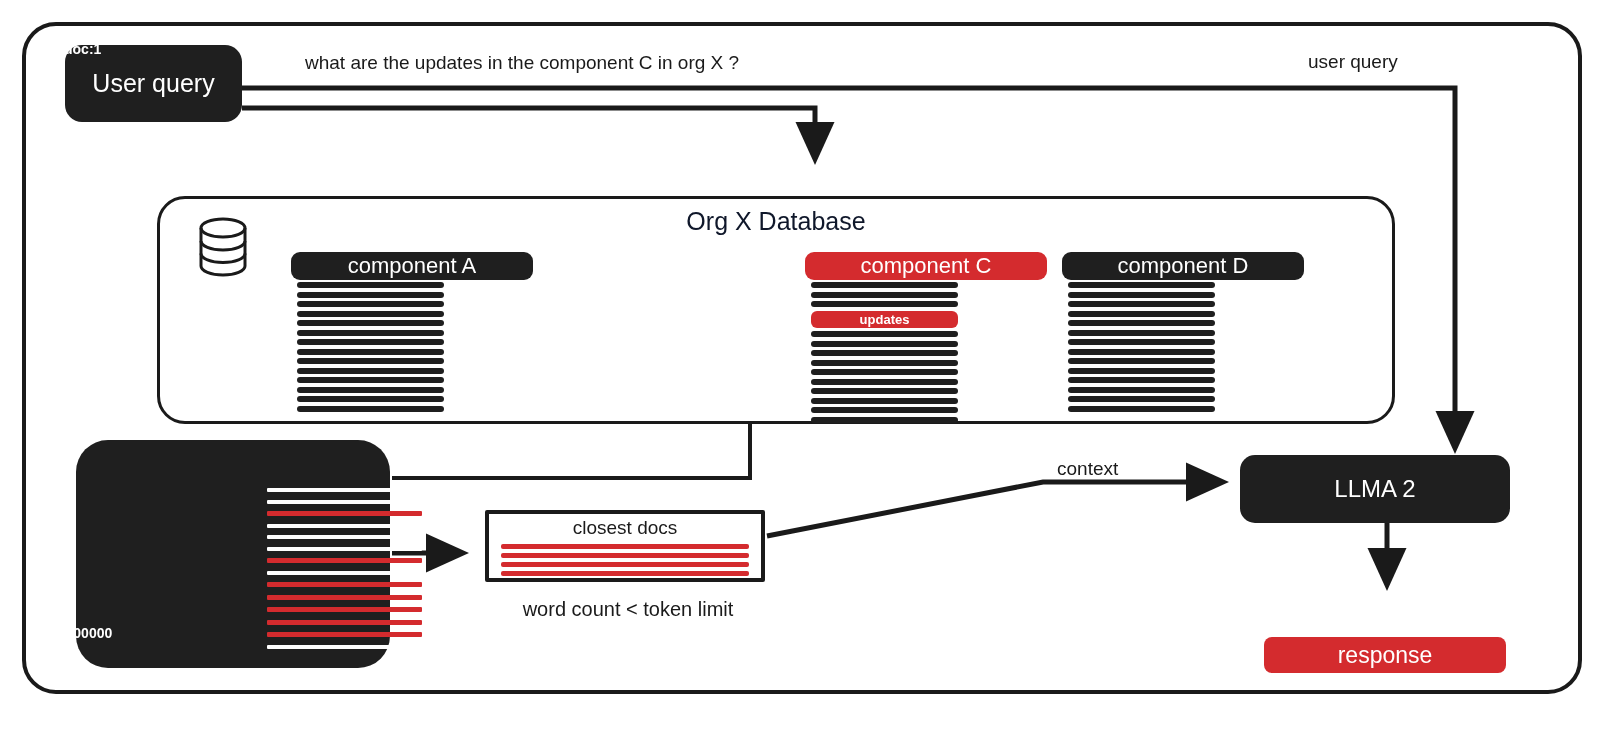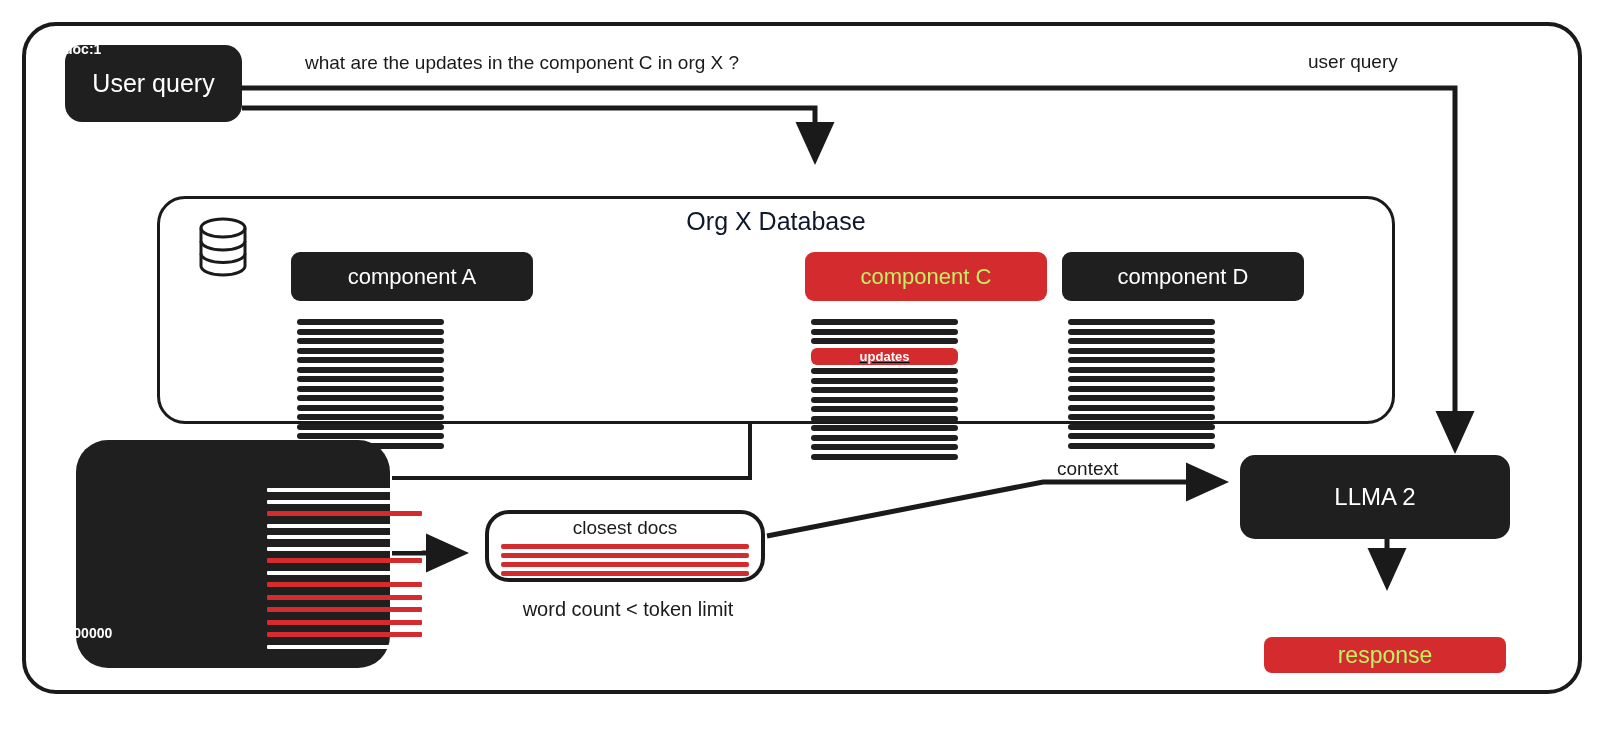--- a/index.html
+++ b/index.html
@@ -44,21 +44,21 @@
     background: #1f1f1f;
     color: #ffffff;
     border-radius: 14px;
     display: flex;
     align-items: center;
     justify-content: center;
     text-align: center;
   }
   .red-box {
     background: #d42b2e;
-    color: #bef264;
+    color: #ffffff;
     border-radius: 10px;
     display: flex;
     align-items: center;
     justify-content: center;
     text-align: center;
   }
   
   #user-query-box {
     left: 65px;
     top: 45px;
@@ -92,33 +92,32 @@
     top: 18px;
     width: 54px;
     height: 60px;
   }
   .component-col {
     position: absolute;
     top: 53px;
     width: 242px;
   }
   .component-header {
-    height: 49px;
+    height: 28px;
     font-size: 22px;
     border-radius: 9px;
     display: flex;
     align-items: center;
     justify-content: center;
   }
   .lines-block {
-    margin-top: 18px;
+    margin-top: 2px;
     padding-left: 4px;
     width: 147px;
     margin-left: 2px;
-    text-decoration: underline;
   }
   .txt-line {
     height: 6px;
     border-radius: 3px;
     margin-bottom: 3.5px;
     background: #1f1f1f;
   }
   .updates-pill {
     height: 17px;
     border-radius: 6px;
@@ -174,21 +173,21 @@
   }
   #doc-label-first { left: 64px; top: 41px; }
   #doc-label-last  { left: 36px; top: 625px; }
   
   #closest-docs-box {
     left: 485px;
     top: 510px;
     width: 280px;
     height: 72px;
     border: 4px solid #1a1a1a;
-    border-radius: 24px;
+    border-radius: 2px;
     background: #ffffff;
   }
   #closest-docs-title {
     position: absolute;
     left: 0; right: 0;
     top: 3px;
     text-align: center;
     font-size: 19px;
     color: #1a1a1a;
   }
@@ -210,21 +209,21 @@
     width: 250px;
     text-align: center;
     font-size: 20px;
     color: #1a1a1a;
   }
   
   #llma-box {
     left: 1240px;
     top: 455px;
     width: 270px;
-    height: 84px;
+    height: 68px;
     font-size: 24px;
     border-radius: 15px;
   }
   #response-box {
     left: 1264px;
     top: 596px;
     width: 242px;
     height: 36px;
     font-size: 23px;
     border-radius: 8px;

